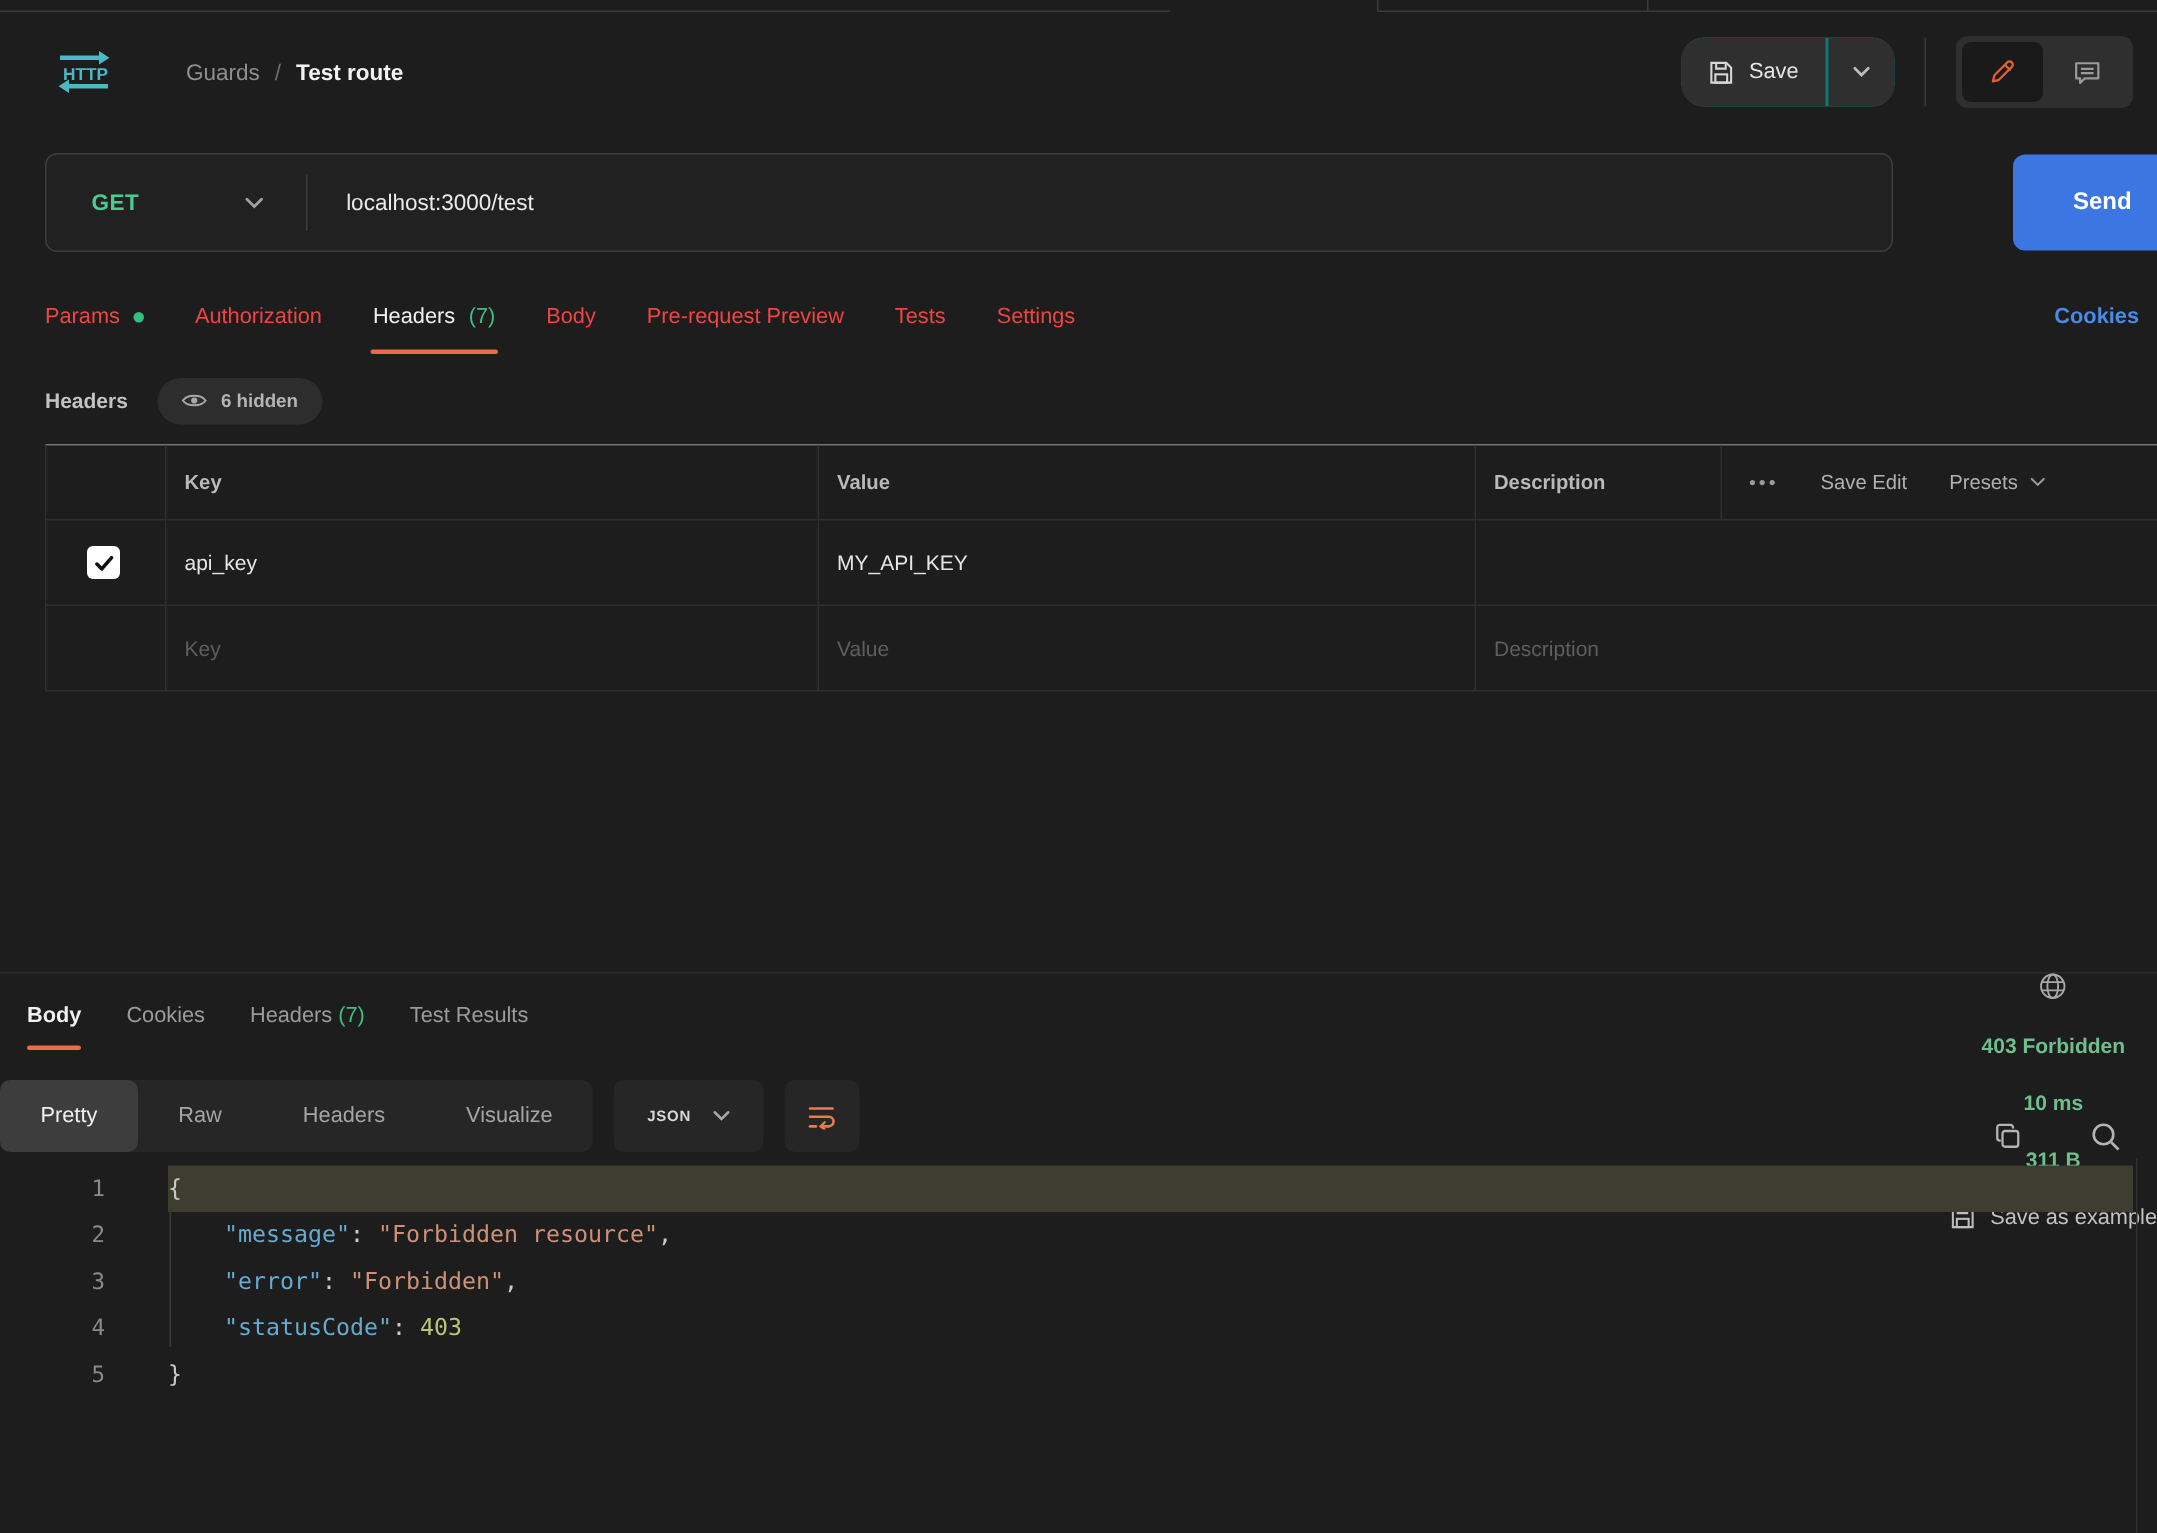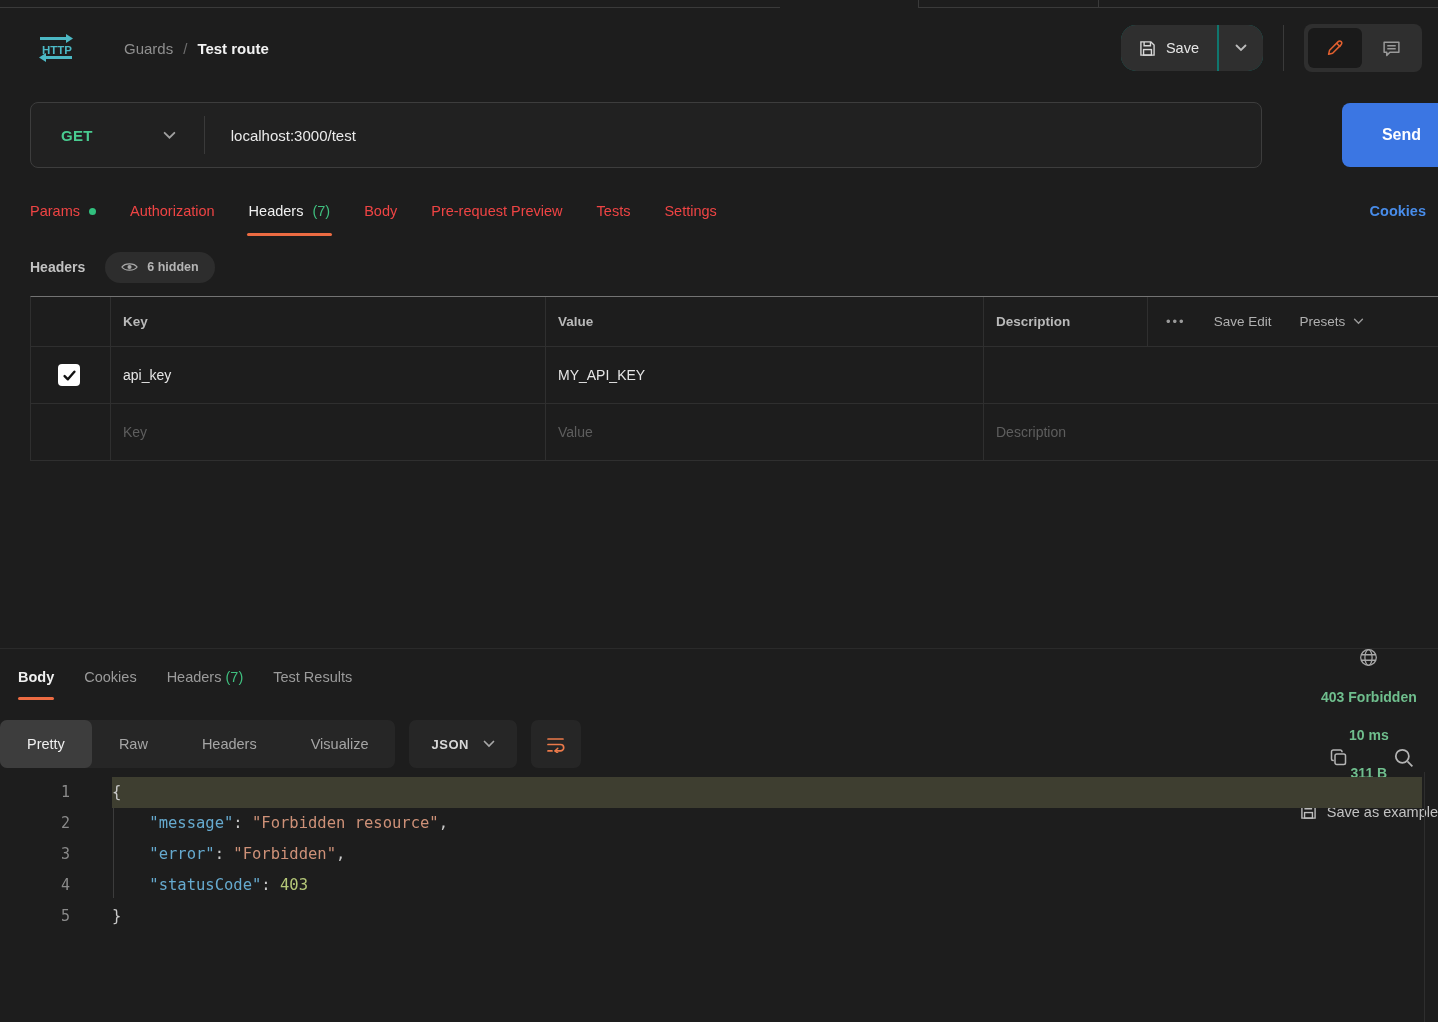--- a/index.html
+++ b/index.html
@@ -84,21 +84,21 @@
   .meta-green { color:#6fbe8d; font-size:14px; font-weight:bold; }
   .save-example { display:flex; align-items:center; gap:10px; color:#c2c2c2; font-size:14.5px; cursor:pointer; }
   .meta-more { width:14px; overflow:hidden; color:#9a9a9a; font-size:13px; letter-spacing:2px; cursor:pointer; }
 
   
   .resp-toolbar { position:absolute; top:716px; left:0; right:0; height:52px; display:flex; align-items:flex-end; padding-left:0; gap:14px; }
   .views { display:flex; background:#262626; border-radius:7px; height:48px; align-items:stretch; }
   .view-tab { display:flex; align-items:center; padding:0 27px; font-size:14.5px; color:#a5a5a5; cursor:pointer; border-radius:7px; }
   .view-tab.active { background:#3d3d3d; color:#f0f0f0; }
   .format-dd { display:flex; align-items:center; gap:14px; background:#262626; border-radius:7px; height:48px; padding:0 22px; cursor:pointer; }
-  .format-dd .fmt { font-size:13px; font-weight:bold; letter-spacing:.5px; color:#d8d8d8; }
+  .format-dd .fmt { font-size:10px; font-weight:bold; letter-spacing:.5px; color:#d8d8d8; }
   .wrap-btn { width:50px; height:48px; background:#262626; border-radius:7px; display:flex; align-items:center; justify-content:center; cursor:pointer; }
   .tool-icons { margin-left:auto; display:flex; align-items:center; gap:44px; margin-right:24px; }
   .tool-icons .ticon { cursor:pointer; }
 
   
   .code { position:absolute; top:772px; left:0; right:0; bottom:0; font-family:"DejaVu Sans Mono", monospace; font-size:15.5px; line-height:31px; padding-top:5px; }
   .code-line { display:flex; }
   .ln { width:112px; padding-right:42px; text-align:right; color:#8a8a8a; font-size:15px; flex:none; }
   .lc { flex:1; white-space:pre; margin-right:16px; }
   .code-line.hl .lc { background:#3e3e30; }

